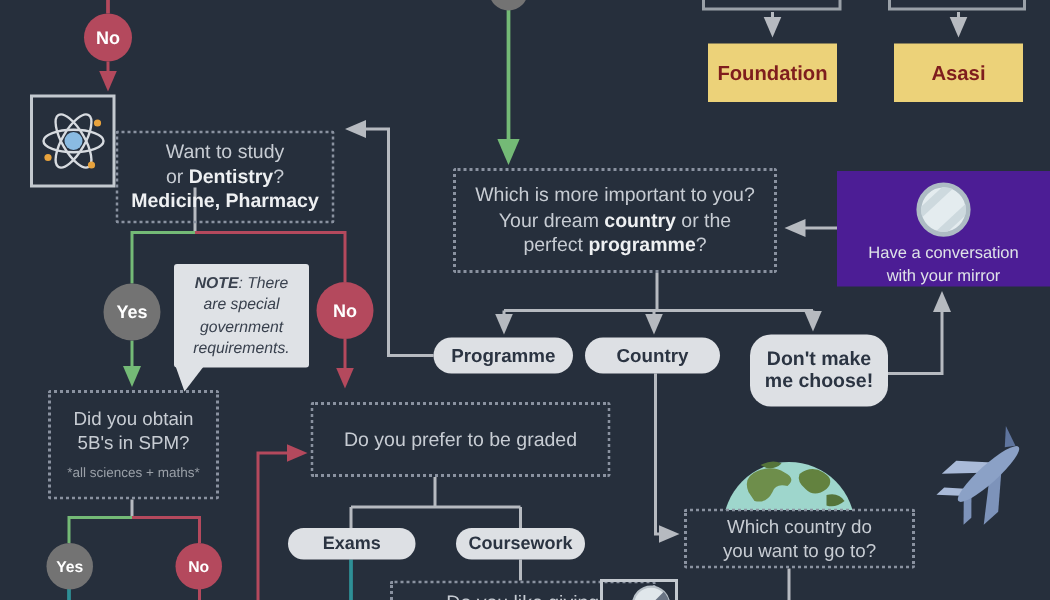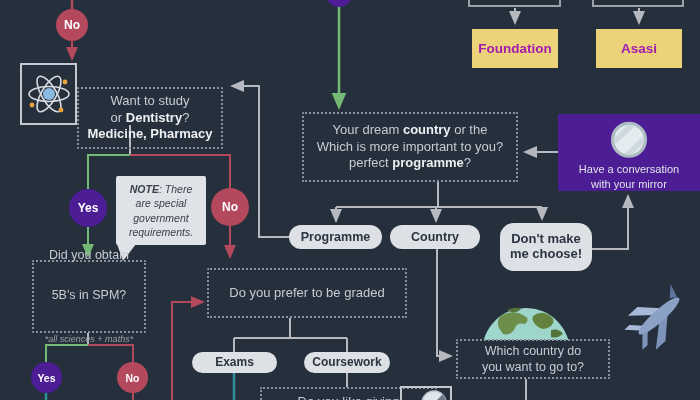--- a/index.html
+++ b/index.html
@@ -13,49 +13,49 @@
   .dashedbox{
     border:2px dotted #8a92a0;border-radius:2px;color:#c7ccd3;
     display:flex;flex-direction:column;align-items:center;justify-content:center;
     text-align:center;font-size:13px;line-height:1.28;
   }
   .dashedbox b{color:#eef0f2;font-weight:bold;}
   .circle{
     border-radius:50%;color:#fff;font-weight:bold;
     display:flex;align-items:center;justify-content:center;text-align:center;
   }
-  .green{background:#4c1d95;}
+  .green{background:#737373;}
   .red{background:#b4495d;}
   .pill{
     background:#dde0e4;color:#2b3442;font-weight:bold;border-radius:13px;
     display:flex;align-items:center;justify-content:center;text-align:center;
     font-size:12.5px;line-height:1.15;
   }
   .yellowbox{
-    background:#ecd279;color:#a21caf;font-weight:bold;font-size:13.5px;
+    background:#ecd279;color:#7f1d1d;font-weight:bold;font-size:13.5px;
     display:flex;align-items:center;justify-content:center;text-align:center;
   }
   .notebubble{
     background:#dfe2e6;color:#39414e;font-style:italic;font-size:10.5px;line-height:1.35;
     display:flex;flex-direction:column;align-items:center;justify-content:center;text-align:center;
     border-radius:2px;
   }
   .notebubble b{font-weight:bold;}
   .notetail{
     position:absolute;width:0;height:0;z-index:2;
     border-left:6px solid transparent;border-right:13px solid transparent;
     border-top:17px solid #dfe2e6;
   }
   .mirrorbox{
     background:#4c1d95;color:#dfe3e8;font-size:11px;line-height:1.3;
     display:flex;flex-direction:column;align-items:center;text-align:center;
   }
   .iconframe{border:2px solid #c3c9cf;background:transparent;}
   .cutbox{border:2.5px solid #9aa1a8;background:transparent;}
-  .subnote{font-style:italic;font-size:9px;color:#9aa0a8;margin-top:7px;}
+  .subnote{font-size:9px;color:#9aa0a8;margin-top:7px;}
 </style>
 </head>
 <body>
 
 <svg class="connectors" width="700" height="400">
   <defs>
     <marker id="ag" markerWidth="8" markerHeight="8" refX="5" refY="3" orient="auto">
       <path d="M0,0 L7,3 L0,6 Z" fill="#b6bac0"></path>
     </marker>
     <marker id="ar" markerWidth="8" markerHeight="8" refX="5" refY="3" orient="auto">
@@ -144,21 +144,21 @@
 </div>
 <div class="notetail" style="left:117px;top:244px;"></div>
 
 <div class="node circle green" style="left:69px;top:189px;width:38px;height:38px;font-size:12px;">
   <span>Yes</span>
 </div>
 <div class="node circle red" style="left:211px;top:188px;width:38px;height:38px;font-size:12px;">
   <span>No</span>
 </div>
 
-<div class="node dashedbox" style="left:32px;top:260px;width:114px;height:73px;font-size:12.5px;gap:24px;">
+<div class="node dashedbox" style="left:32px;top:260px;width:114px;height:73px;font-size:12.5px;">
   <div>Did you obtain</div>
   <div>5B's in SPM?</div>
   <div class="subnote">*all sciences + maths*</div>
 </div>
 
 <div class="node circle green" style="left:31px;top:362px;width:31px;height:31px;font-size:10.5px;">
   <span>Yes</span>
 </div>
 <div class="node circle red" style="left:117px;top:362px;width:31px;height:31px;font-size:10.5px;">
   <span>No</span>
@@ -179,22 +179,22 @@
   <div>Do you like giving</div>
 </div>
 <div class="node iconframe" style="left:400px;top:386px;width:52px;height:34px;">
   <svg width="52" height="34" viewBox="0 0 52 34">
     <circle cx="32" cy="15" r="12" fill="#e0e7eb" stroke="#b9c2c9" stroke-width="1.5"></circle>
     <path d="M23.5,6.5 A12,12 0 0 1 40.5,23.5 Z" fill="#6a7585" transform="rotate(90 32 15)"></path>
   </svg>
 </div>
 
 <div class="node dashedbox" style="left:302px;top:112px;width:216px;height:70px;">
+  <div>Which is more important to you?</div>
   <div><span>Your dream </span><b>country</b><span> or the</span></div>
-  <div>Which is more important to you?</div>
   <div><span>perfect </span><b>programme</b><span>?</span></div>
 </div>
 
 <div class="node pill" style="left:289px;top:225px;width:93px;height:24px;">
   <span>Programme</span>
 </div>
 <div class="node pill" style="left:390px;top:225px;width:90px;height:24px;">
   <span>Country</span>
 </div>
 <div class="node pill" style="left:500px;top:223px;width:92px;height:48px;border-radius:14px;font-size:13px;flex-direction:column;">

